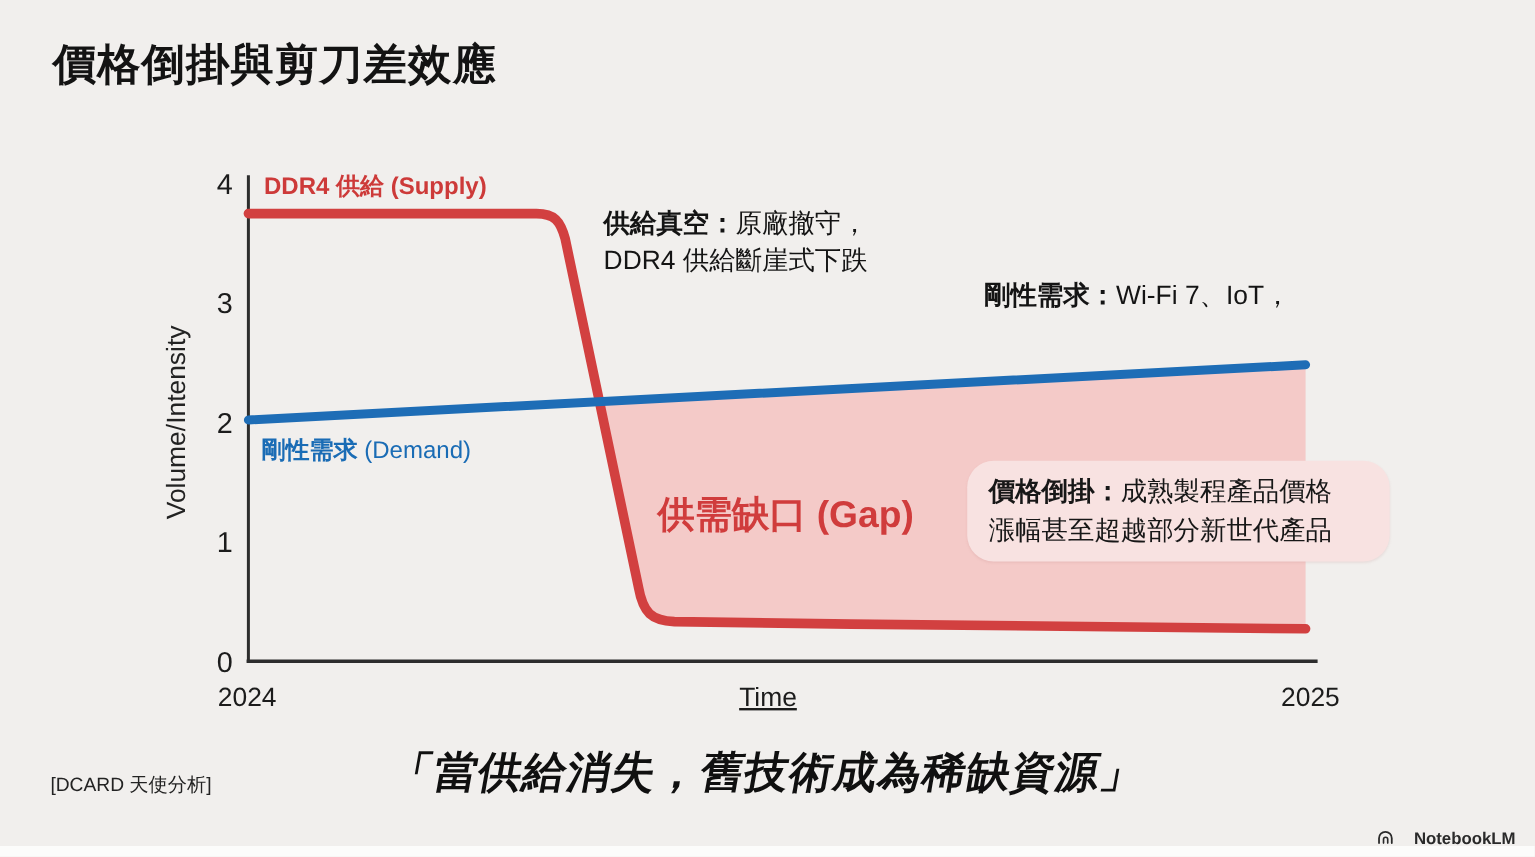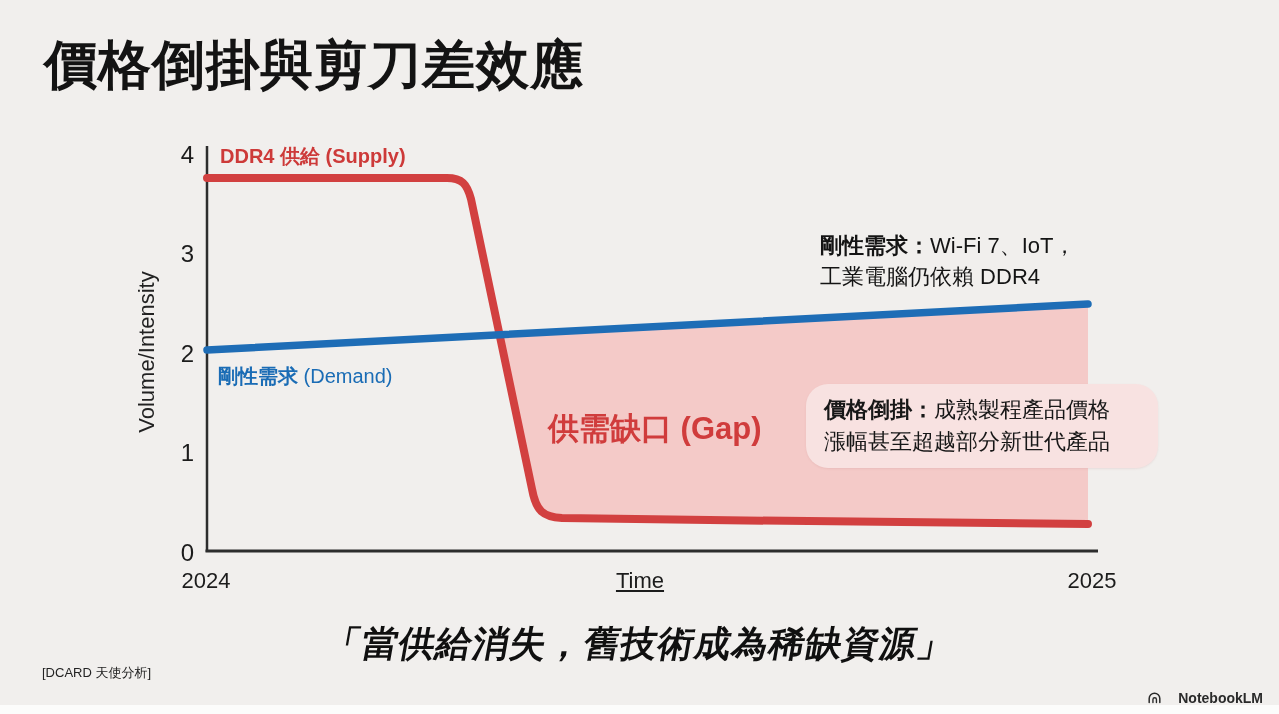--- a/index.html
+++ b/index.html
@@ -6,21 +6,21 @@
   body{
     width:1279px;height:714px;position:relative;overflow:hidden;
     background:#f1efed;
     font-family:"Liberation Sans","DejaVu Sans",sans-serif;
     color:#161616;
     -webkit-font-smoothing:antialiased;
   }
   .abs{position:absolute;}
   .page-title{
     left:44px;top:30px;
-    font-size:53px;font-weight:900;letter-spacing:1px;color:#131313;
+    font-size:36px;font-weight:900;letter-spacing:1px;color:#131313;
   }
   .chart-svg{left:0;top:0;}
   .ytick{width:40px;text-align:right;font-size:24px;line-height:28px;color:#1c1c1c;}
   .xtick{text-align:center;font-size:22px;line-height:26px;color:#1c1c1c;}
   .yaxis-title{
     width:300px;text-align:center;font-size:22px;line-height:28px;color:#222;
     transform:rotate(-90deg);
   }
   .series-label{font-size:20px;line-height:30px;white-space:nowrap;}
   .supply-label{left:220px;top:141px;color:#cd3a39;font-weight:600;}
@@ -40,21 +40,21 @@
   }
   .price-box-text{
     left:824px;top:394px;font-size:22px;line-height:32px;color:#171717;white-space:nowrap;
   }
   .price-box-text .lead{font-weight:700;text-align:right;}
   .quote{
     left:0;top:620px;width:1279px;text-align:center;
     font-size:36px;font-weight:900;color:#101010;
     transform:skewX(-10deg);letter-spacing:1px;
   }
-  .footer-left{left:42px;top:664px;font-size:13px;color:#232323;}
+  .footer-left{left:42px;top:644px;font-size:16px;color:#232323;}
   .brand{
     right:16px;top:690px;display:flex;align-items:center;gap:16px;
     font-size:14px;font-weight:600;color:#2a2a2a;justify-content:space-between;
   }
   .bottom-strip{left:0;bottom:0;width:1279px;height:9px;background:#fcfcfb;}
 </style>
 </head>
 <body>
 
 <div class="abs page-title">價格倒掛與剪刀差效應</div>
@@ -80,25 +80,26 @@
 <div class="abs yaxis-title" style="left:-3px;top:338px;">Volume/Intensity</div>
 
 <div class="abs xtick" style="left:166px;top:568px;width:80px;">2024</div>
 <div class="abs xtick" style="left:590px;top:568px;width:100px;text-decoration:underline;">Time</div>
 <div class="abs xtick" style="left:1052px;top:568px;width:80px;">2025</div>
 
 <div class="abs series-label supply-label">DDR4 供給 (Supply)</div>
 <div class="abs series-label demand-label"><span class="lead">剛性需求</span><span> (Demand)</span></div>
 
 <div class="abs anno anno-supply">
+  <div><span class="lead">供給真空：</span><span>原廠撤守，</span></div>
+  <div>DDR4 供給斷崖式下跌</div>
 </div>
 
 <div class="abs anno anno-demand">
   <div><span class="lead">剛性需求：</span><span>Wi-Fi 7、IoT，</span></div>
-  <div>工業電腦仍依賴 DDR4</div>
 </div>
 
 <div class="abs gap-label">供需缺口 (Gap)</div>
 
 <div class="abs price-box"></div>
 <div class="abs price-box-text">
   <div><span class="lead">價格倒掛：</span><span>成熟製程產品價格</span></div>
   <div>漲幅甚至超越部分新世代產品</div>
 </div>
 

